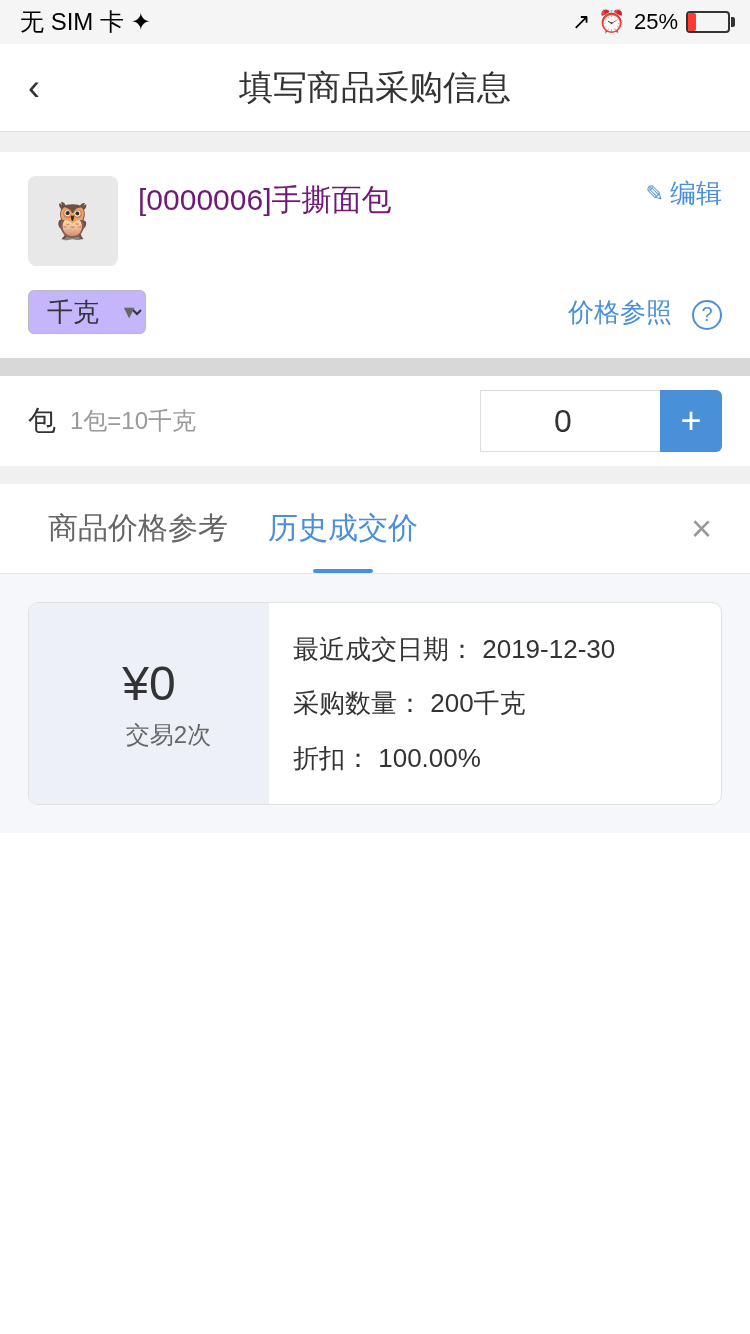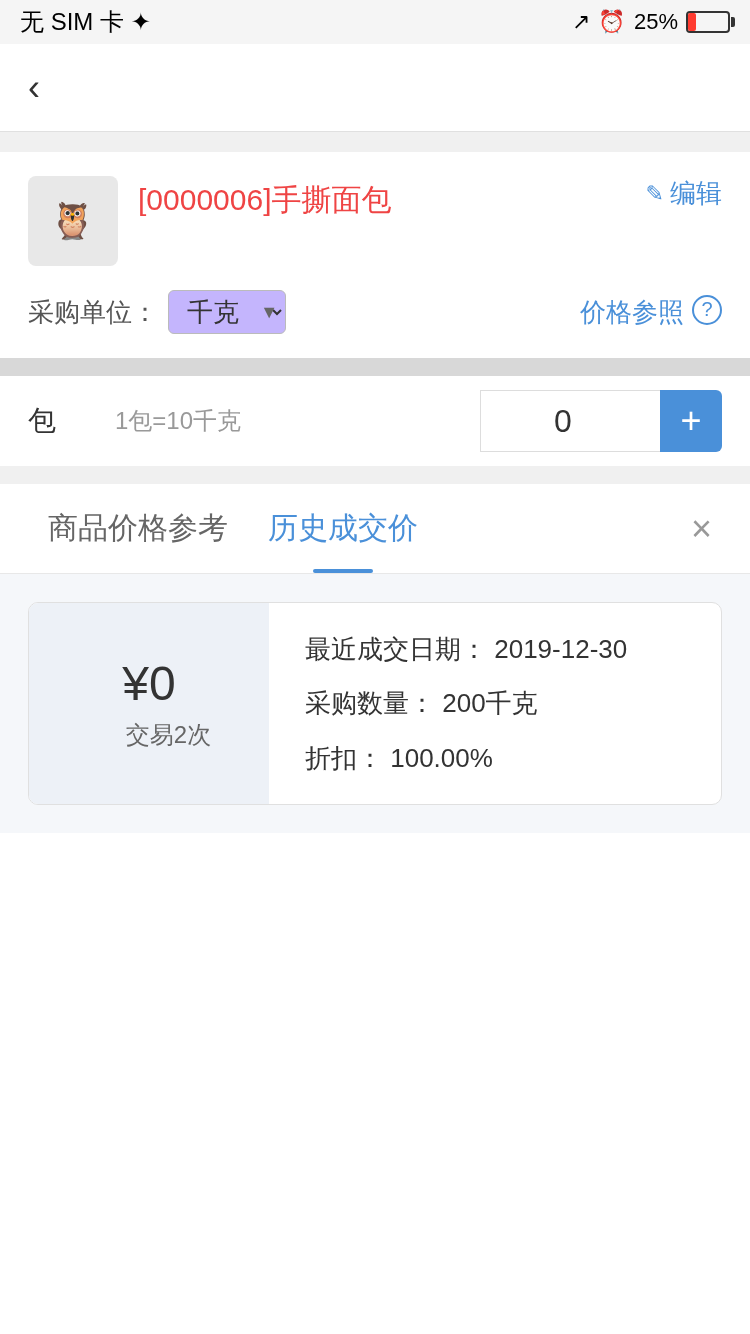--- a/index.html
+++ b/index.html
@@ -104,21 +104,21 @@
       align-items: center;
       justify-content: center;
       flex-shrink: 0;
     }
     .owl-icon {
       font-size: 36px;
       color: #888;
     }
     .product-name {
       font-size: 30px;
-      color: #ef4444;
+      color: #701a75;
       font-weight: 500;
       padding-top: 4px;
     }
     .edit-btn {
       font-size: 26px;
       color: #4a90d9;
       display: flex;
       align-items: center;
       gap: 6px;
       flex-shrink: 0;
@@ -160,22 +160,22 @@
       padding: 5px 30px 5px 14px;
       font-size: 26px;
       color: #333;
       background: #c4b5fd;
       outline: none;
     }
     .price-ref {
       font-size: 26px;
       color: #4a90d9;
       display: flex;
-      align-items: flex-start;
-      gap: 8px;
+      align-items: flex-end;
+      gap: 20px;
     }
     .help-circle {
       width: 30px;
       height: 30px;
       border: 2px solid #4a90d9;
       border-radius: 50%;
       display: flex;
       align-items: center;
       justify-content: center;
       font-size: 20px;
@@ -204,21 +204,20 @@
       gap: 14px;
     }
     .bao-label {
       font-size: 28px;
       color: #333;
       font-weight: 500;
     }
     .bao-sub {
       font-size: 24px;
       color: #999;
-      margin-left: 45px;
     }
     .quantity-right {
       display: flex;
       align-items: center;
       gap: 0;
     }
     .qty-input {
       width: 180px;
       height: 62px;
       border: 1px solid #ddd;
@@ -316,21 +315,21 @@
       font-weight: 500;
     }
     .history-trades {
       font-size: 24px;
       color: #666;
       margin-top: 8px;
       margin-left: 39px;
     }
     .history-right {
       flex: 1;
-      padding: 28px 36px;
+      padding: 28px 24px;
       display: flex;
       flex-direction: column;
       gap: 18px;
     }
     .history-row {
       font-size: 26px;
       color: #333;
       line-height: 1.4;
     }
 
@@ -353,38 +352,38 @@
     <span>⏰</span>
     <span>25%</span>
     <div class="battery-icon">
       <div class="battery-fill"></div>
     </div>
   </div>
 </div>
 
 <div class="nav-bar">
   <div class="nav-back">‹</div>
+  <div class="nav-title">填写商品采购信息</div>
 </div>
 
 <div class="product-section">
   <div class="product-top">
     <div class="product-left">
       <div class="product-thumb">
         <span class="owl-icon">🦉</span>
       </div>
       <div class="product-name">[0000006]手撕面包</div>
     </div>
     <div class="edit-btn">
       <span class="edit-icon-small">✎</span>
       <span>编辑</span>
     </div>
   </div>
   <div class="product-unit-row">
     <div class="unit-left">
-      <span class="unit-label">采购单位：</span>
       <div class="unit-select-wrapper">
         <select class="unit-select-box">
           <option>千克</option>
           <option>包</option>
         </select>
       </div>
     </div>
     <div class="price-ref">
       <span>价格参照</span>
       <div class="help-circle">

